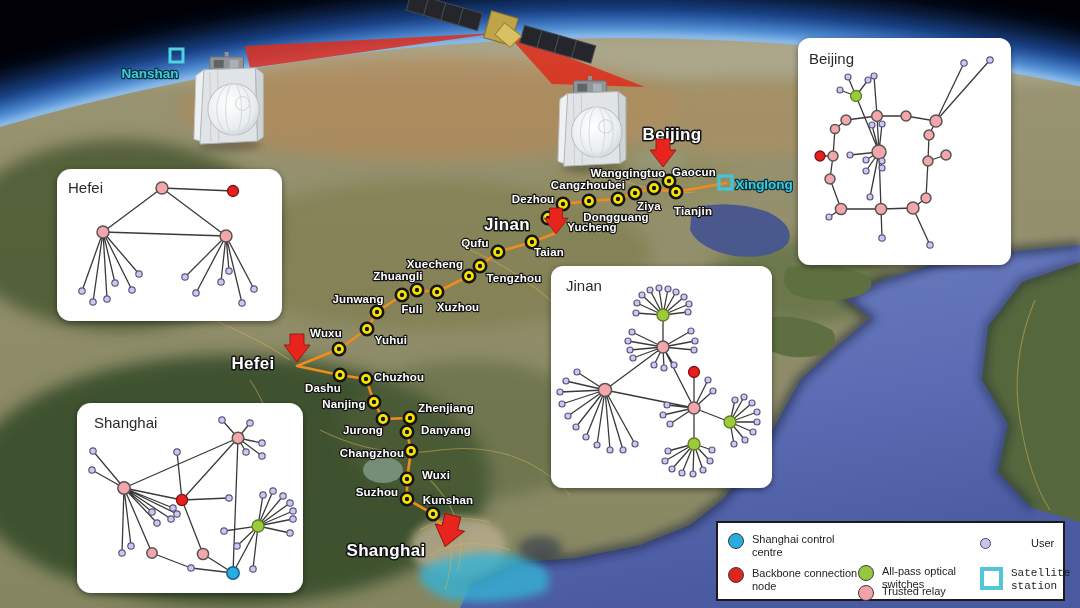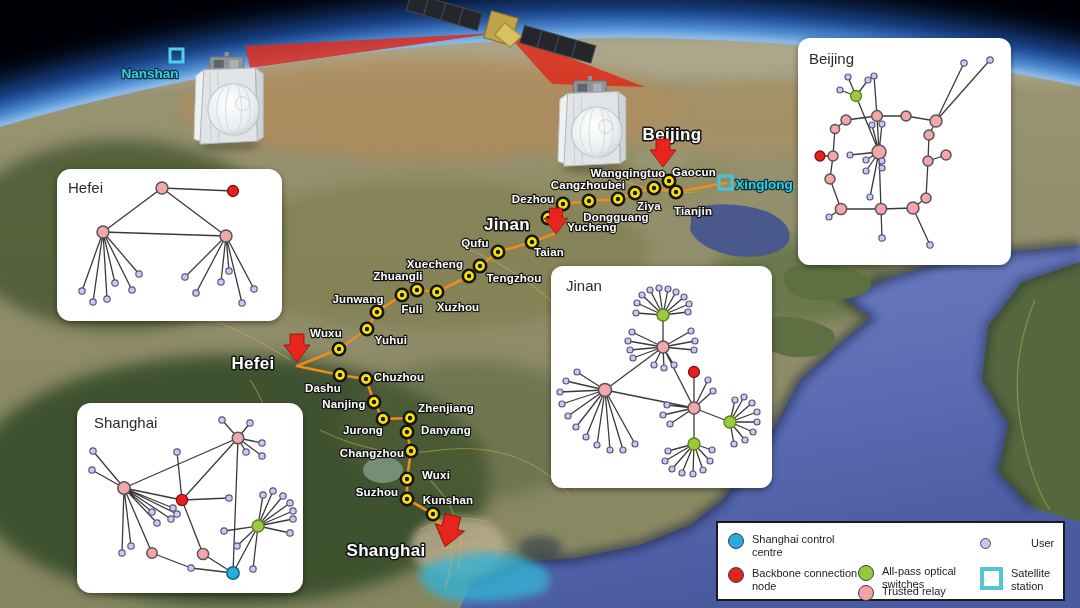--- a/index.html
+++ b/index.html
@@ -511,17 +511,17 @@
   <div class="li" style="left:140px;top:42px;">
     <span class="dot d16" style="background:#94c83e;"></span>
     <span class="llab" style="width:92px;">All-pass optical switches</span>
   </div>
   <div class="li" style="left:10px;top:44px;">
     <span class="dot d16" style="background:#e1251b;"></span>
     <span class="llab" style="width:110px;">Backbone connection node</span>
   </div>
   <div class="li" style="left:262px;top:44px;">
     <span class="sq"></span>
-    <span class="llab" style="width:58px;">Satellite station</span>
+    <span class="llab" style="width:58px;font-family:Liberation Mono, monospace;">Satellite station</span>
   </div>
 </div>
 
 </div>
 
 </body></html>

